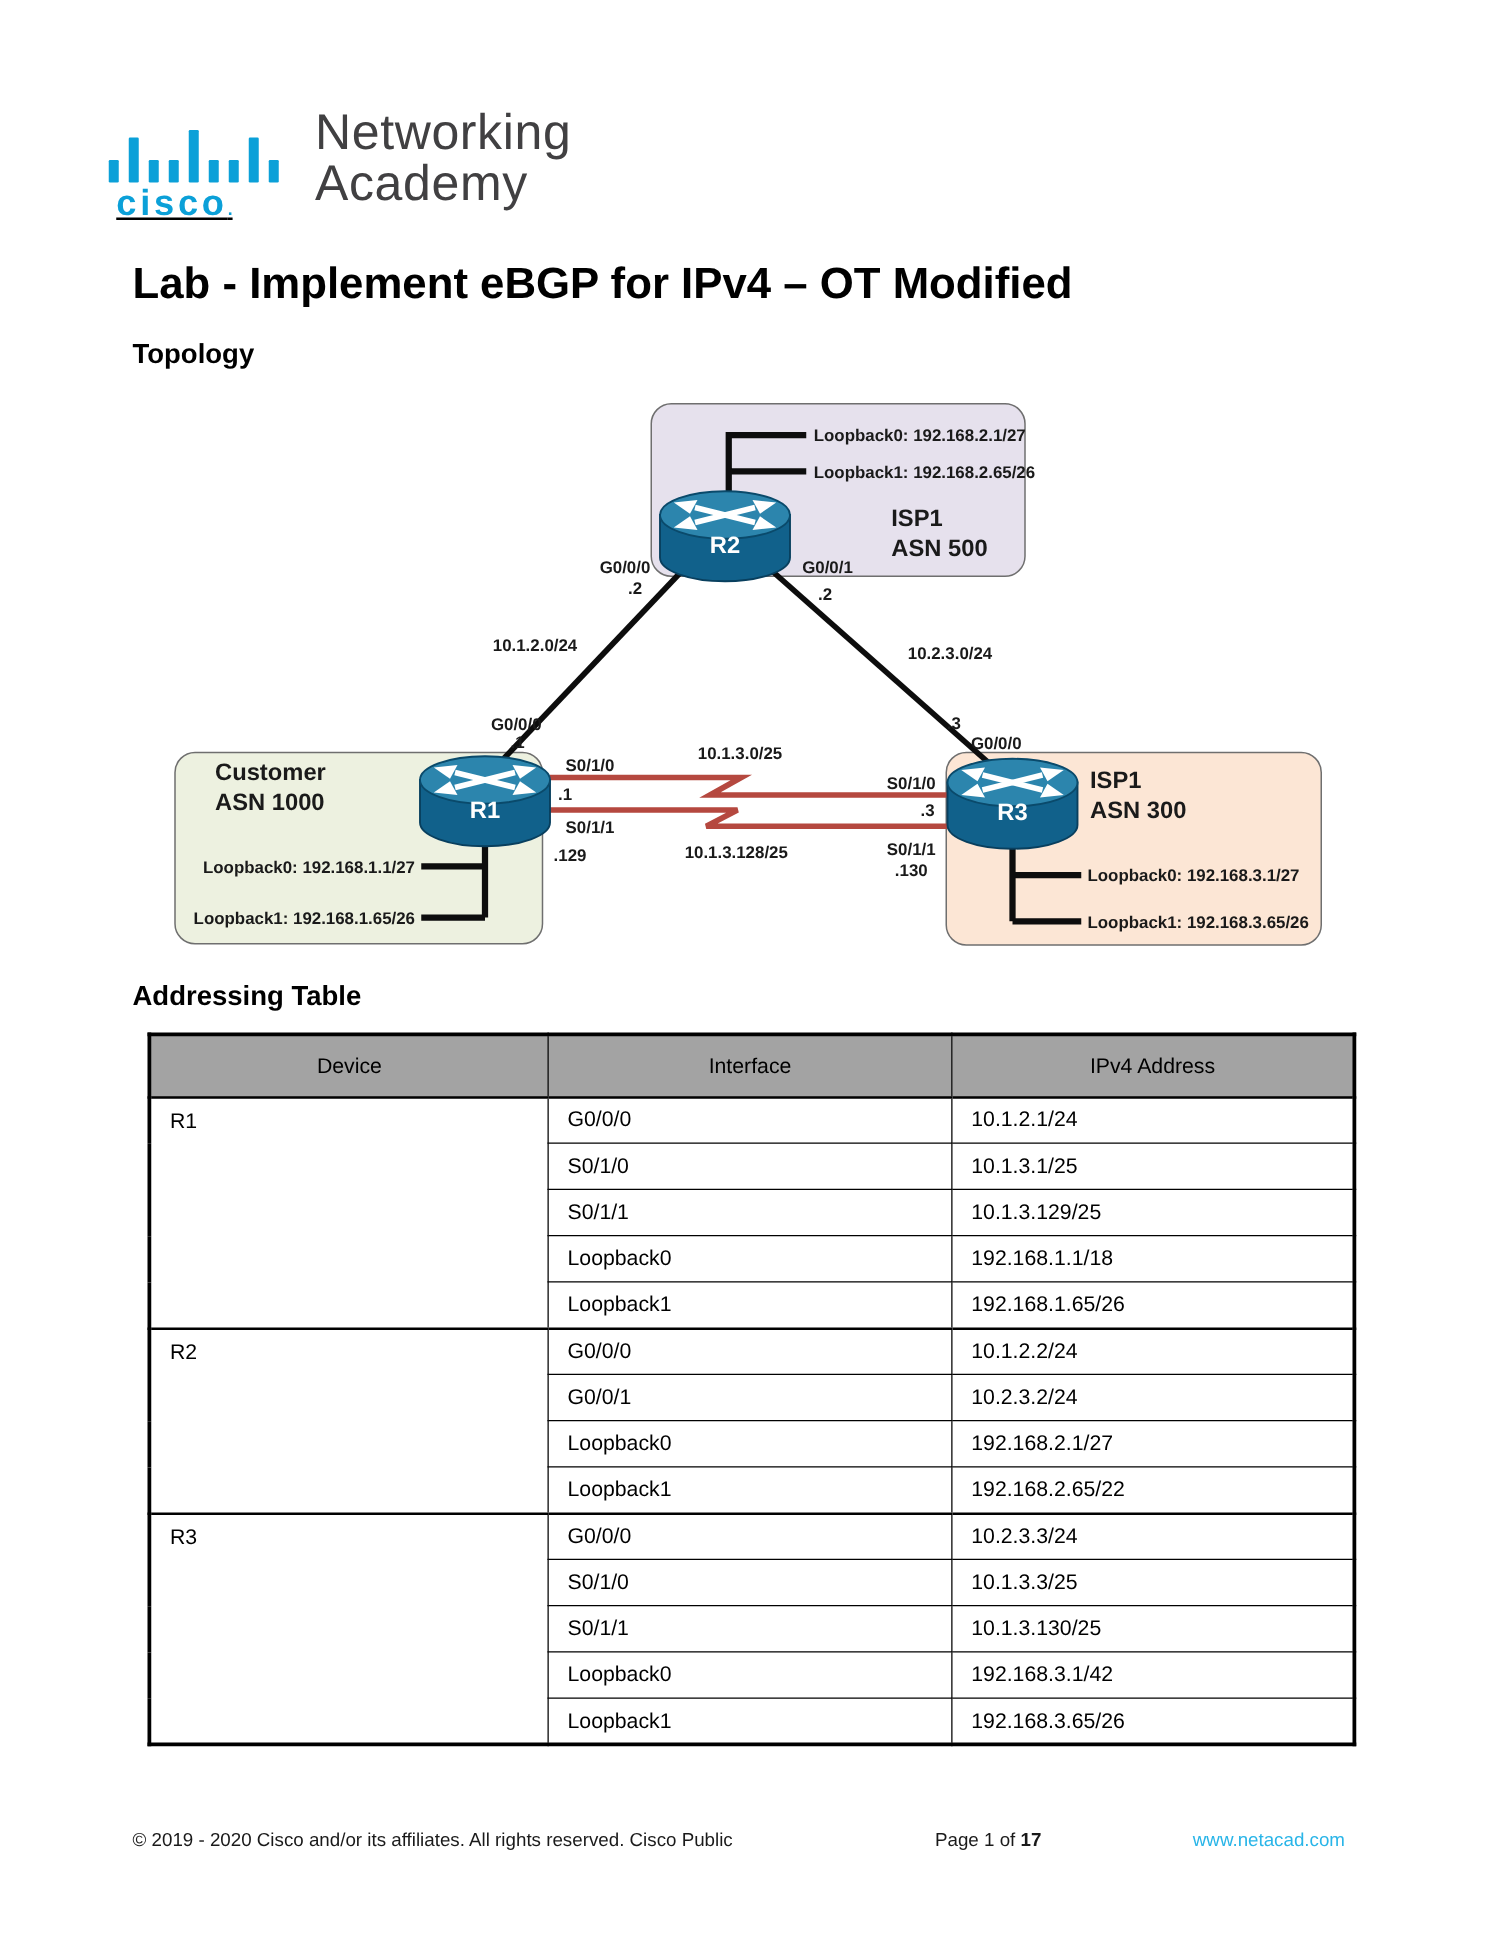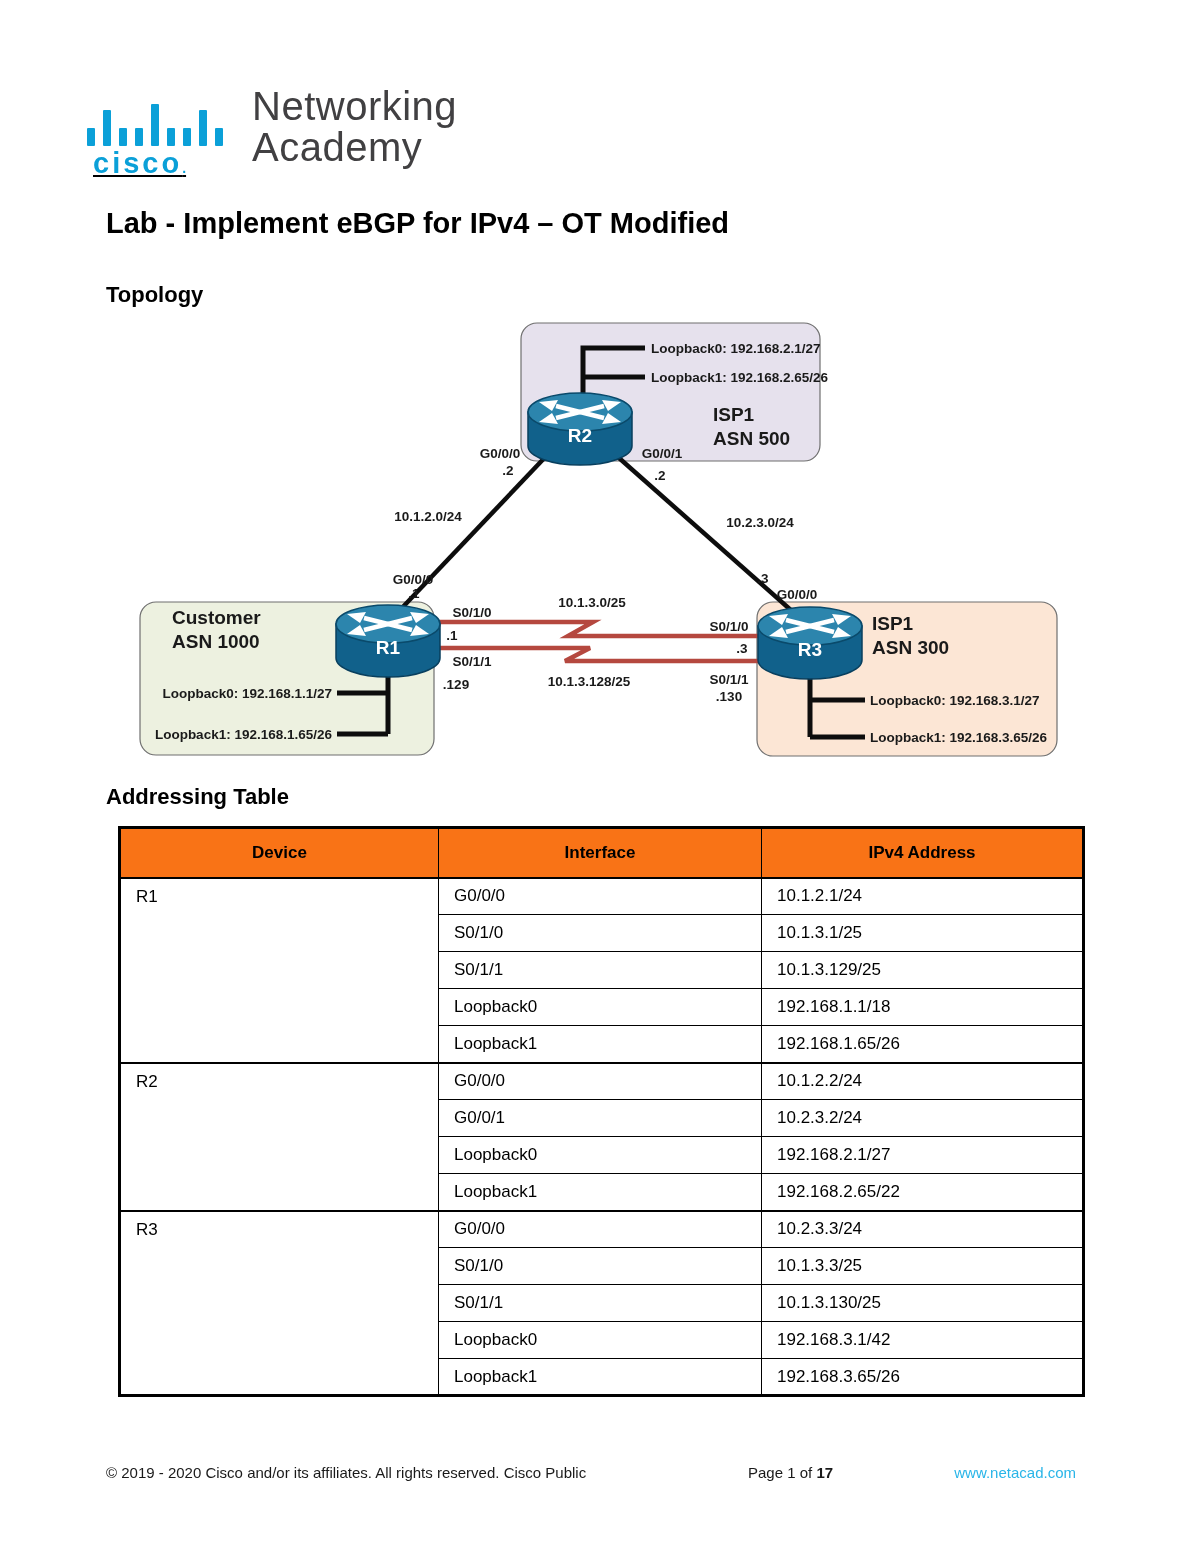--- a/index.html
+++ b/index.html
@@ -27,48 +27,48 @@
   .logo-word .tm-dot { font-size:14px; letter-spacing:0; }
   .logo-text {
     position:absolute; left:252px; top:86px;
     font-size:40px; line-height:41px; font-weight:300;
     color:#414042; letter-spacing:0.5px;
   }
 
   
   .doc-title {
     position:absolute; left:106px; top:207px;
-    font-size:29px; font-weight:bold; color:#000;
+    font-size:35px; font-weight:bold; color:#000;
   }
   .h2 {
     position:absolute; left:106px;
     font-size:22px; font-weight:bold; color:#000;
   }
-  .h2-topology { top:282px; }
+  .h2-topology { top:270px; }
   .h2-addressing { top:784px; }
 
   
   .topology-svg { position:absolute; left:0; top:310px; }
   .topo-label { font-family:"Liberation Sans",sans-serif; font-size:13.5px; font-weight:bold; fill:#1a1a1a; }
   .topo-loopback { font-family:"Liberation Sans",sans-serif; font-size:13.5px; font-weight:bold; fill:#1a1a1a; }
   .topo-boxtitle { font-family:"Liberation Sans",sans-serif; font-size:19px; font-weight:bold; fill:#1a1a1a; }
   .router-label { font-family:"Liberation Sans",sans-serif; font-size:19px; font-weight:bold; fill:#ffffff; }
 
   
   .addr-table {
     position:absolute; left:118px; top:826px;
     width:964px; border-collapse:collapse;
     font-size:17px; color:#000;
     table-layout:fixed;
   }
   .addr-table col.c1 { width:319px; }
   .addr-table col.c2 { width:323px; }
   .addr-table col.c3 { width:322px; }
   .addr-table th {
-    background:#f97316; font-weight:bold; 
+    background:#a3a3a3; font-weight:normal; 
     height:50px; border:1.5px solid #000;
   }
   .addr-table td {
     height:37px; border:1.5px solid #000;
     padding:0 15px; vertical-align:middle;
     background:#fff;
   }
   .addr-table { border:3px solid #000; }
   .addr-table thead th { border-bottom:2.5px solid #000; }
   .addr-table tr.group-start td { border-top:2.5px solid #000; }

